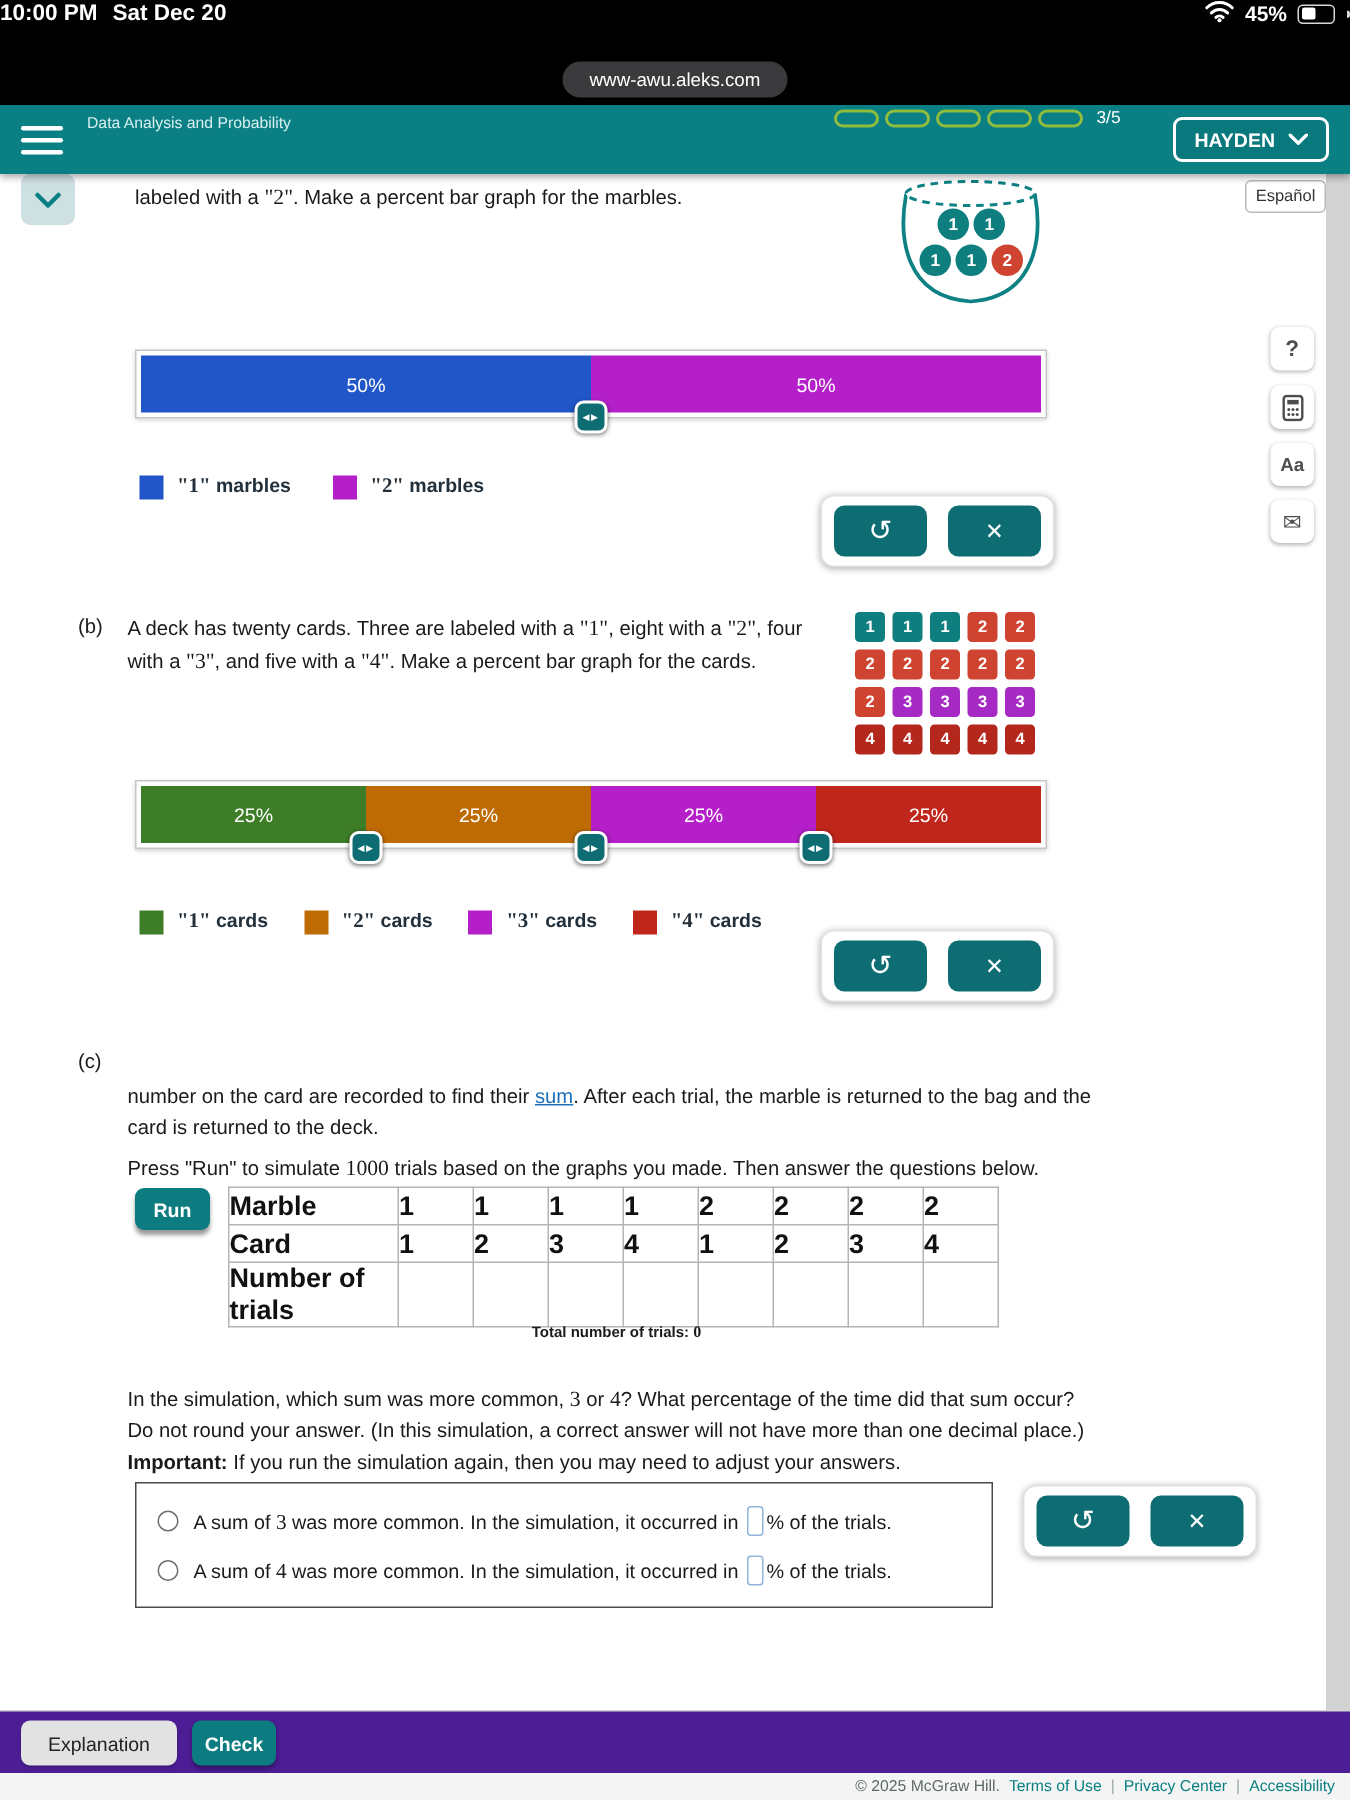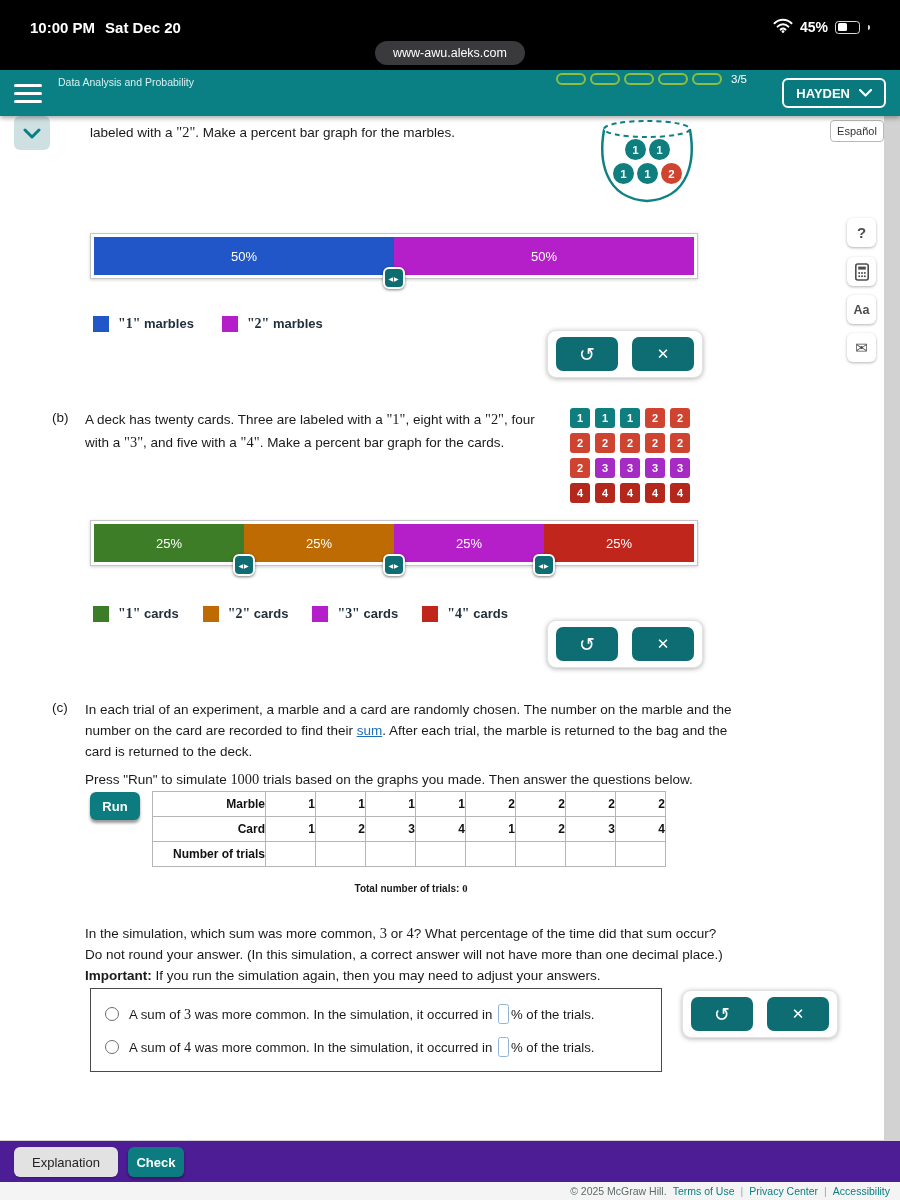--- a/index.html
+++ b/index.html
@@ -1,20 +1,20 @@
 <!DOCTYPE html>
 <html><head>
 <meta charset="utf-8">
 <style>
   *{margin:0;padding:0;box-sizing:border-box}
   body{background:#444;font-family:"Liberation Sans",sans-serif}
   .screen{position:relative;width:900px;height:1200px;background:#fff;overflow:hidden;color:#1a1a1a;font-family:"Liberation Sans",sans-serif}
 
   
-  .status-bar{position:absolute;left:0;top:0;width:900px;height:36px;background:#000;color:#fff;display:flex;align-items:flex-end;justify-content:space-between;padding:0 30px;font-size:15px;font-weight:bold}
+  .status-bar{position:absolute;left:0;top:0;width:900px;height:36px;background:#000;color:#fff;display:flex;align-items:flex-start;justify-content:space-between;padding:0 0;font-size:15px;font-weight:bold}
   .sb-left{display:flex;gap:10px}
   .sb-right{display:flex;align-items:center;gap:7px;font-size:14px}
   .battery{display:inline-block;width:25px;height:13px;border:1px solid rgba(255,255,255,.85);border-radius:3.5px;padding:1.5px}
   .battery-fill{display:block;height:100%;background:#fff;border-radius:1.5px}
   .battery-nub{display:inline-block;width:2px;height:5px;background:rgba(255,255,255,.85);border-radius:0 2px 2px 0;margin-left:1px}
   .url-bar{position:absolute;left:0;top:36px;width:900px;height:34px;background:#000;display:flex;align-items:center;justify-content:center}
   .url-pill{background:#3a3a3c;color:#fff;font-size:12.5px;padding:5px 18px;border-radius:14px;cursor:pointer}
 
   
   .app-header{position:absolute;left:0;top:70px;width:900px;height:46px;background:#0a8084;box-shadow:0 2px 5px rgba(0,0,0,.35);z-index:6}
@@ -63,21 +63,21 @@
   
   .pb-text{position:absolute;left:85px;top:408px;width:560px}
   .cards-grid{position:absolute;left:570px;top:408px;display:grid;grid-template-columns:repeat(5,20px);gap:5px}
   .card-tile{width:20px;height:20px;border-radius:3px;color:#fff;font-weight:bold;font-size:11px;display:flex;align-items:center;justify-content:center}
 
   
   .pc-para1{position:absolute;left:85px;top:700px;width:800px}
   .pc-para2{position:absolute;left:85px;top:768px;width:800px}
   .run-btn{position:absolute;left:90px;top:792px;width:50px;height:28px;background:#0c7c80;border-radius:6px;color:#fff;font-weight:bold;font-size:13px;display:flex;align-items:center;justify-content:center;box-shadow:0 3px 3px rgba(0,0,0,.4);cursor:pointer}
   .sim-table{position:absolute;left:152px;top:791px;border-collapse:collapse;background:#fff}
-  .sim-table td{border:1px solid #b5b5b5;height:25px;text-align:right;font-size:12px;font-weight:bold;color:#111;width:50px;background:#fff}
+  .sim-table td{border:1px solid #b5b5b5;height:25px;text-align:left;font-size:18px;font-weight:bold;color:#111;width:50px;background:#fff}
   .sim-table td.rowhead{width:113px}
   .total-line{position:absolute;left:152px;top:882px;width:518px;text-align:center;font-size:10px;font-weight:bold}
   .question{position:absolute;left:85px;top:922px;width:800px}
   .answer-box{position:absolute;left:90px;top:988px;width:572px;height:84px;border:1px solid #4a4a4a;background:#fff;padding:8px 14px;display:flex;flex-direction:column;justify-content:space-around}
   .opt-row{display:flex;align-items:center;gap:10px;font-size:13.2px}
   .radio{width:14px;height:14px;border:1.6px solid #6e6e6e;border-radius:50%;flex-shrink:0;cursor:pointer;background:#fff}
   .blank-input{display:inline-block;width:11px;height:20px;border:1.6px solid #8fb3d9;border-radius:2.5px;vertical-align:-5px;margin:0 2px;cursor:text;background:#fff}
 
   
   .bottom-bar{position:absolute;left:0;top:1140px;width:900px;height:42px;background:#4c1d95;border-top:1px solid #d3d3d3}
@@ -259,21 +259,21 @@
       <span class="legend-label"><span class="math">"4"</span><span> cards</span></span>
     </div>
   </div>
 
   <div class="action-panel" style="left:547px;top:620px">
     <div class="action-btn undo">↺</div>
     <div class="action-btn">✕</div>
   </div>
 
   <div class="part-label" style="top:700px">(c)</div>
-  <div class="pc-para1 text13"><span>In each trial of an experiment, a marble and a card are randomly chosen. The number on the marble and the</span><br><span>number on the card are recorded to find their </span><span class="tlink">sum</span><span>. After each trial, the marble is returned to the bag and the</span><br><span>card is returned to the deck.</span></div>
+  <div class="pc-para1 text13"><br><span>number on the card are recorded to find their </span><span class="tlink">sum</span><span>. After each trial, the marble is returned to the bag and the</span><br><span>card is returned to the deck.</span></div>
   <div class="pc-para2 text13"><span>Press "Run" to simulate </span><span class="math">1000</span><span> trials based on the graphs you made. Then answer the questions below.</span></div>
 
   <div class="run-btn">Run</div>
 
   <table class="sim-table">
     <tbody>
         <tr>
       <td class="rowhead">Marble</td>
       <td>1</td>
       <td>1</td>

